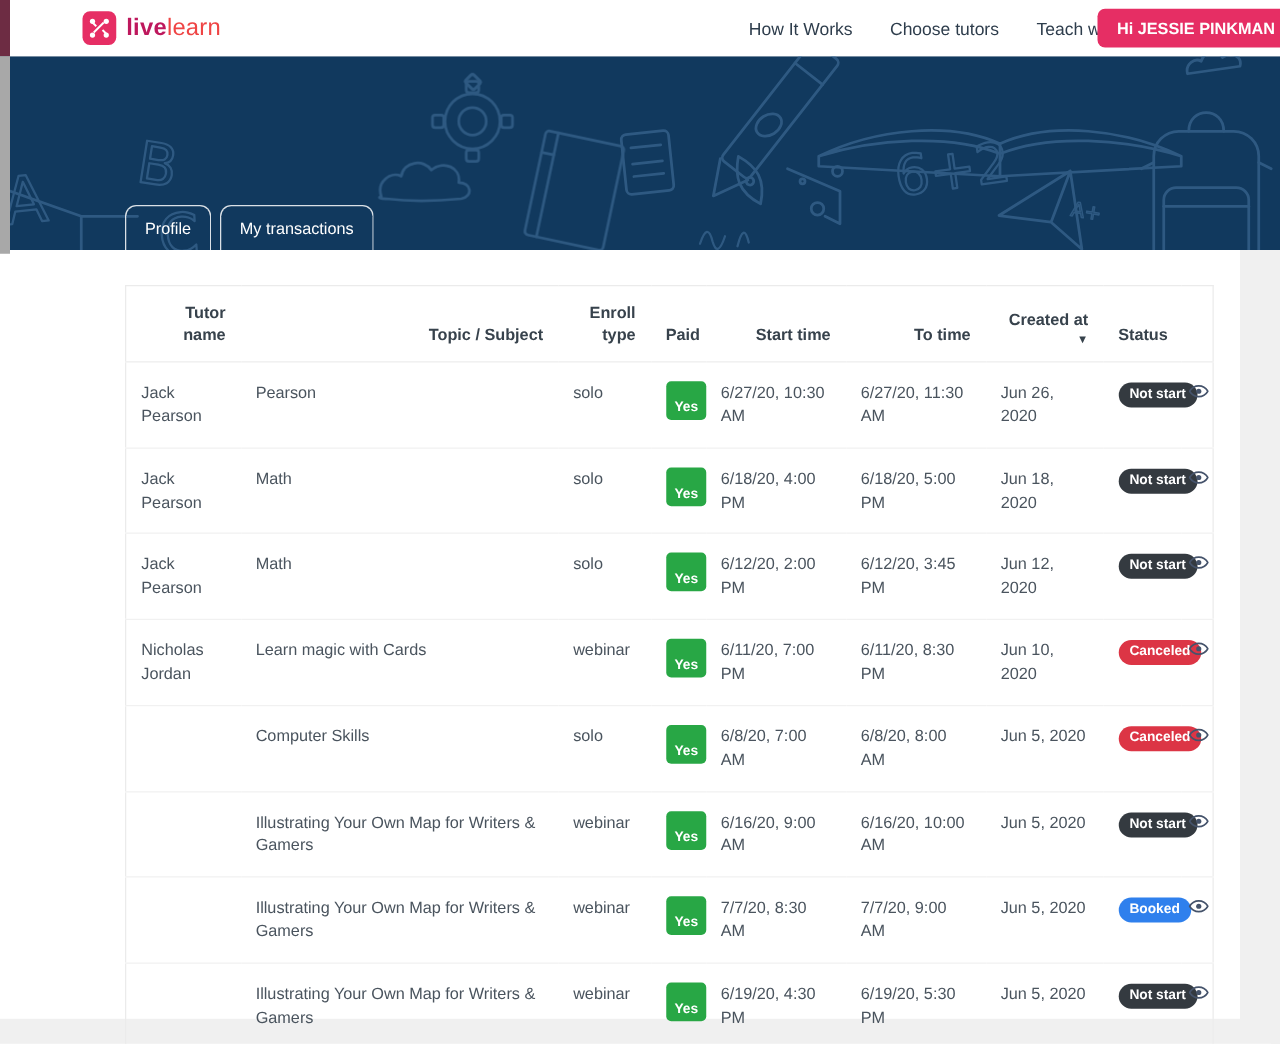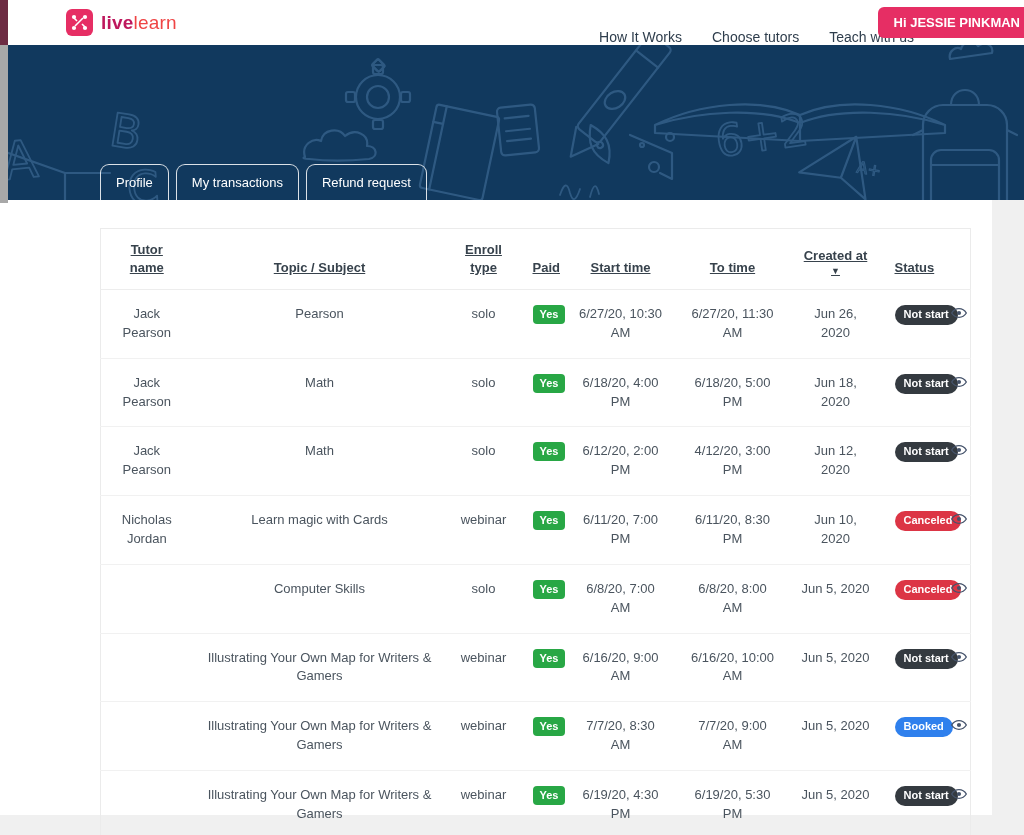--- a/index.html
+++ b/index.html
@@ -13,21 +13,21 @@
   
   .topbar {
     position:absolute; left:0; top:0; width:1024px; height:45px;
     background:#ffffff; z-index:5;
   }
   .logo { position:absolute; left:66px; top:9px; display:flex; align-items:center; gap:8px; }
   .logo-icon { width:27px; height:27px; border-radius:6px; background:#e62e64; position:relative; }
   .logo-text { font-size:19px; letter-spacing:.2px; }
   .logo-text .bold { font-weight:700; color:#be185d; }
   .logo-text .light { font-weight:400; color:#ef4444; }
-  .topnav { position:absolute; right:110px; top:0; height:45px; display:flex; align-items:flex-end; gap:30px; }
+  .topnav { position:absolute; right:110px; top:0; height:45px; display:flex; align-items:center; gap:30px; }
   .topnav .nav-item { font-size:14px; color:#2e3d4c; cursor:pointer; white-space:nowrap; }
   .user-btn {
     position:absolute; right:-14px; top:7px; height:31px;
     background:#e62e64; color:#fff; border:none; border-radius:6px;
     font-family:inherit; font-size:13px; font-weight:700;
     padding:0 18px 0 16px; white-space:nowrap; cursor:pointer;
     display:flex; align-items:center;
   }
   
   .edge-top { position:absolute; left:0; top:0; width:8px; height:45px; background:#6d2c43; z-index:9; }
@@ -62,36 +62,36 @@
   .lessons-table col:nth-child(1){width:92px;}
   .lessons-table col:nth-child(2){width:254px;}
   .lessons-table col:nth-child(3){width:74px;}
   .lessons-table col:nth-child(4){width:44px;}
   .lessons-table col:nth-child(5){width:112px;}
   .lessons-table col:nth-child(6){width:112px;}
   .lessons-table col:nth-child(7){width:94px;}
   .lessons-table col:nth-child(8){width:62px;}
   .lessons-table col:nth-child(9){width:26px;}
   .lessons-table th {
-    font-size:13px; font-weight:700; color:#37424c; text-align:center;
+    font-size:13px; font-weight:700; color:#37424c; text-align:right;
     vertical-align:bottom; padding:12px 12px 13px; line-height:1.35;
-    border-bottom:1px solid #ededed; background:#fff;text-decoration:underline;
+    border-bottom:1px solid #ededed; background:#fff;
   }
   .lessons-table td {
     font-size:13px; color:#4a545e; vertical-align:top;
     padding:15px 12px; line-height:1.45; word-wrap:break-word;
   }
-  .lessons-table tbody tr { border-top:1px solid #f1f1f1;text-align:center; }
+  .lessons-table tbody tr { border-top:1px solid #f1f1f1; }
   .lessons-table tbody tr:first-child { border-top:none; }
   .sort-caret { display:block; font-size:9px; color:#37424c; margin-top:3px; line-height:1; }
   .badge {
     display:inline-block; color:#fff; font-size:11px; font-weight:700;
     line-height:1; white-space:nowrap;
   }
-  .badge.paid { padding:4px 7px 4px; border-radius:4px; }
+  .badge.paid { padding:16px 7px 4px; border-radius:4px; }
   .badge.status { padding:4px 9px 5px; border-radius:10px; }
   .eye-btn { display:inline-block; cursor:pointer; padding:1px 0; background:none; border:none; }
 </style>
 </head>
 <body>
 
 <div class="edge-top"></div>
 <div class="edge-mid"></div>
 
 <div class="topbar">
@@ -197,21 +197,20 @@
 
       <path d="M950 14 c-2 -8 6 -13 11 -10 c2 -8 13 -9 17 -3 c7 -5 16 -1 14 7 l-42 6 z"></path>
 
       <path d="M560 150 q6 -18 10 -2 q4 14 10 -4 M590 152 q5 -20 9 -3" stroke-width="1.8"></path>
     </g>
   </svg>
 
   <div class="tabs">
     <div class="tab">Profile</div>
     <div class="tab">My transactions</div>
-    <div class="tab">Refund request</div>
   </div>
 </div>
 
 <div class="content">
   <table class="lessons-table">
     <colgroup>
       <col>
         <col>
         <col>
         <col>
@@ -262,21 +261,21 @@
                   <path d="M12 1.5 C6.3 1.5 2.6 5.4 1 8 c1.6 2.6 5.3 6.5 11 6.5 S21.4 10.6 23 8 C21.4 5.4 17.7 1.5 12 1.5 z" fill="none" stroke="#45536b" stroke-width="2"></path>
                   <circle cx="12" cy="8" r="3.1" fill="#45536b"></circle>
                 </svg></span></span></td>
         </tr>
         <tr>
           <td>Jack Pearson</td>
           <td>Math</td>
           <td>solo</td>
           <td><span class="badge paid" style="background: rgb(40, 167, 69);">Yes</span></td>
           <td>6/12/20, 2:00 PM</td>
-          <td>4/12/20, 3:00 PM</td>
+          <td>6/12/20, 3:45 PM</td>
           <td>Jun 12, 2020</td>
           <td><span class="badge status" style="background: rgb(52, 58, 64);">Not start</span></td>
           <td style="padding: 15px 6px;"><span class="eye-btn"><span><svg width="16" height="12" viewBox="0 0 24 16">
                   <path d="M12 1.5 C6.3 1.5 2.6 5.4 1 8 c1.6 2.6 5.3 6.5 11 6.5 S21.4 10.6 23 8 C21.4 5.4 17.7 1.5 12 1.5 z" fill="none" stroke="#45536b" stroke-width="2"></path>
                   <circle cx="12" cy="8" r="3.1" fill="#45536b"></circle>
                 </svg></span></span></td>
         </tr>
         <tr>
           <td>Nicholas Jordan</td>
           <td>Learn magic with Cards</td>

